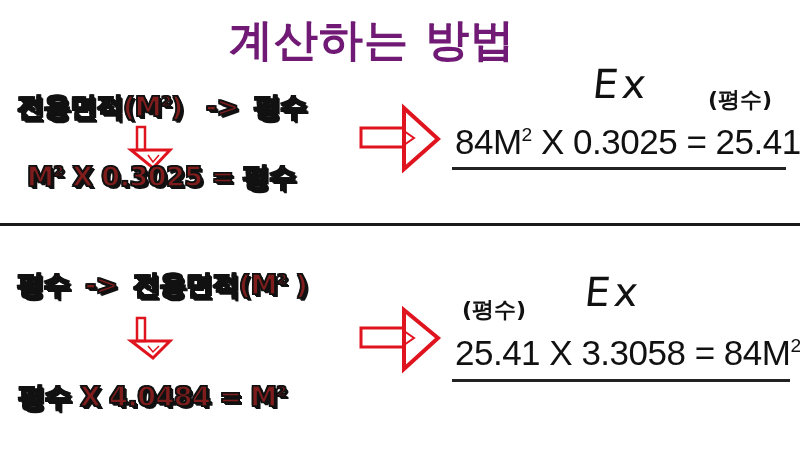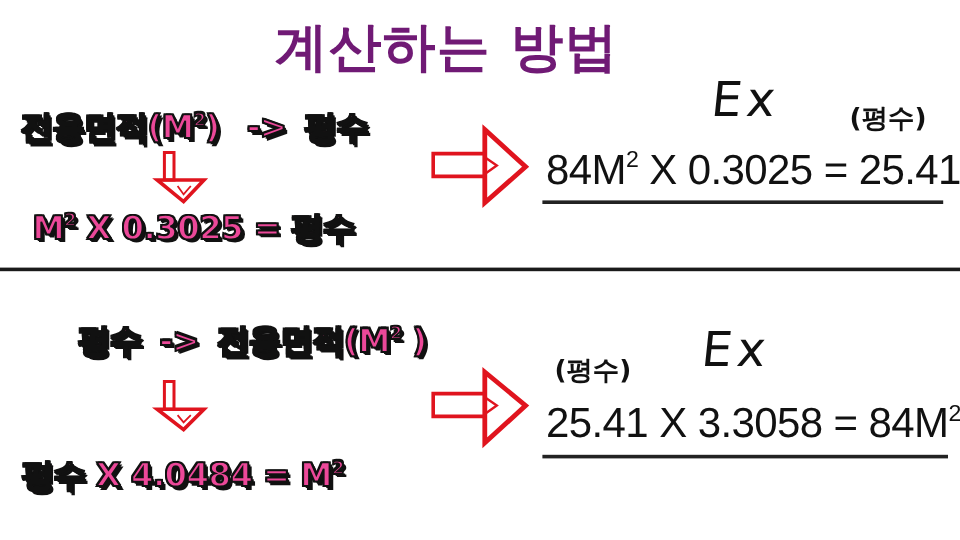--- a/index.html
+++ b/index.html
@@ -1,21 +1,21 @@
 <!DOCTYPE html>
 <html><head>
   <meta charset="utf-8">
   <style>
     html, body { margin:0; padding:0; }
     body { width:800px; height:450px; background:#ffffff; position:relative; overflow:hidden;
            font-family:"DejaVu Sans", sans-serif; }
     .abs { position:absolute; white-space:nowrap; }
     .title { left:229px; top:14px; font-size:44px; font-weight:bold; color:#701a75;
              letter-spacing:1px; line-height:52px; }
-    .outlined { font-family:"DejaVu Sans", sans-serif; font-weight:bold; color:#ec4899;
+    .outlined { font-family:"DejaVu Sans", sans-serif; font-weight:bold; color:#7f1d1d;
                 font-size:27px; line-height:34px; letter-spacing:-0.5px;
                 -webkit-text-stroke:1.5px #111;
                 text-shadow: 2px 2px 0 #111, 3px 3px 0 #111, -1px -1px 0 #111, 1px -1px 0 #111, -1px 1px 0 #111; }
     .plain { font-family:"Liberation Sans", sans-serif; font-weight:normal; color:#111;
              font-size:35px; line-height:40px; letter-spacing:-0.5px; }
     .unit { font-family:"DejaVu Sans", sans-serif; font-weight:bold; color:#111; font-size:22px; line-height:28px; }
     .hand { font-family:"DejaVu Sans", sans-serif; font-weight:normal; color:#111; font-size:40px;
             line-height:44px; transform:skewX(-6deg); letter-spacing:4px; }
     sup.s { font-size:0.55em; vertical-align:0.7em; line-height:0; }
     .divider { left:0; top:223px; width:800px; height:3px; background:#1a1a1a; }
@@ -32,42 +32,42 @@
   <span style="margin-left:14px;">-&gt;</span>
   <span style="margin-left:6px;">평수</span>
 </div>
 
 <svg class="abs" style="left:128px; top:124px;" width="46" height="48">
   <path d="M9 3 H17 V26 H9 Z" fill="none" stroke="#e0141e" stroke-width="2.5"></path>
   <path d="M3 26 H42 L25 44 Z" fill="none" stroke="#e0141e" stroke-width="3" stroke-linejoin="miter"></path>
   <path d="M20 31 L25 38 L31 31" fill="none" stroke="#e0141e" stroke-width="1.5"></path>
 </svg>
 
-<div class="abs outlined" style="left:27px; top:174px;">
+<div class="abs outlined" style="left:27px; top:160px;">
   <span>M</span><sup class="s">2</sup>
   <span>X 0.3025 = 평수</span>
 </div>
 
 <svg class="abs" style="left:358px; top:105px;" width="84" height="68">
   <path d="M3 23 H46 V42 H3 Z" fill="none" stroke="#e0141e" stroke-width="3"></path>
   <path d="M46 3 L80 34 L46 64 Z" fill="none" stroke="#e0141e" stroke-width="4" stroke-linejoin="miter"></path>
   <path d="M46 26 L56 33 L46 40" fill="none" stroke="#e0141e" stroke-width="2"></path>
 </svg>
 
 <div class="abs hand" style="left:593px; top:62px;">Ex</div>
 <div class="abs unit" style="left:708px; top:86px;">(평수)</div>
 
 <div class="abs plain" style="left:455px; top:122px;">
   <span>84M</span><sup class="s">2</sup><span> X 0.3025 = 25.41</span>
 </div>
 <div class="abs uline" style="left:452px; top:167px; width:334px;"></div>
 
 <div class="abs divider"></div>
 
-<div class="abs outlined" style="left:17px; top:268px;margin-left:48px;">
+<div class="abs outlined" style="left:17px; top:268px;">
   <span>평수</span>
   <span style="margin-left:6px;">-&gt;</span>
   <span style="margin-left:6px;">전용면적(M</span><sup class="s">2</sup><span> )</span>
 </div>
 
 <svg class="abs" style="left:128px; top:315px;" width="46" height="48">
   <path d="M9 3 H17 V26 H9 Z" fill="none" stroke="#e0141e" stroke-width="2.5"></path>
   <path d="M3 26 H42 L25 43 Z" fill="none" stroke="#e0141e" stroke-width="3" stroke-linejoin="miter"></path>
   <path d="M20 31 L25 37 L31 31" fill="none" stroke="#e0141e" stroke-width="1.5"></path>
 </svg>

